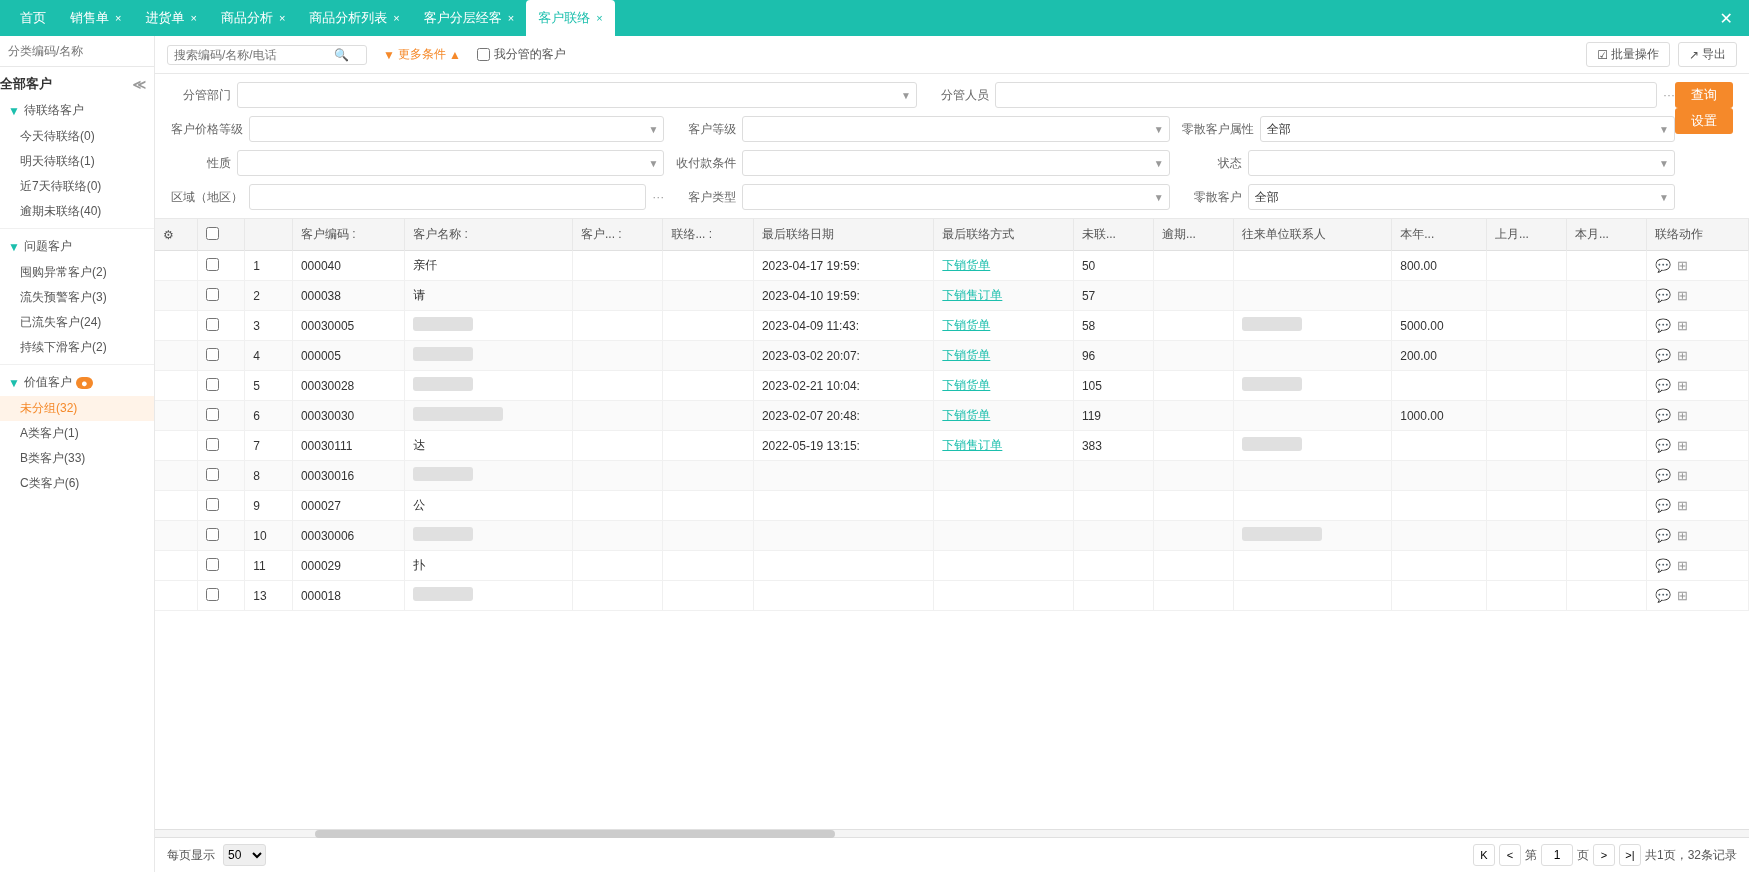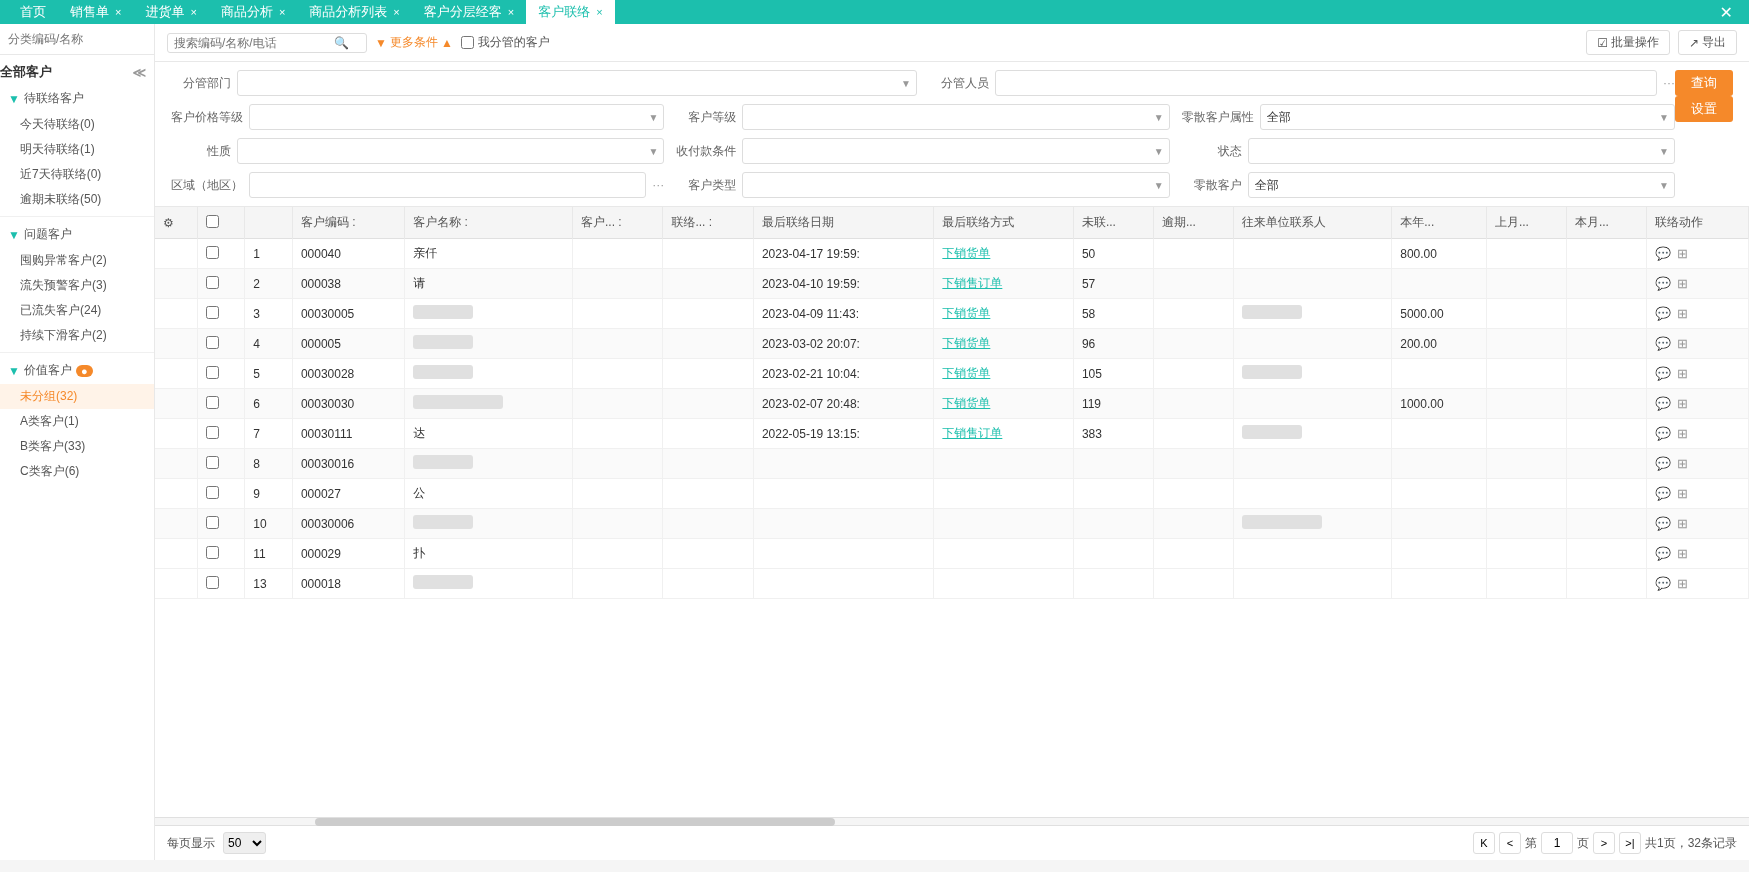--- a/index.html
+++ b/index.html
@@ -3,21 +3,21 @@
   <meta charset="utf-8">
   <style>
     * { box-sizing: border-box; margin: 0; padding: 0; }
     body { font-family: "Microsoft YaHei", Arial, sans-serif; font-size: 12px; background: #f5f5f5; color: #333; overflow: hidden; }
 
     
     .top-nav {
       display: flex;
       align-items: center;
       background: #1cbfad;
-      height: 24px;
+      height: 36px;
       padding: 0 8px;
     }
     .top-nav .nav-tab {
       display: flex;
       align-items: center;
       padding: 0 12px;
       height: 36px;
       color: #fff;
       font-size: 13px;
       cursor: pointer;
@@ -118,21 +118,21 @@
       overflow: hidden;
     }
 
     
     .filter-bar {
       display: flex;
       align-items: center;
       padding: 6px 12px;
       background: #fff;
       border-bottom: 1px solid #e8e8e8;
-      gap: 8px;
+      gap: 16px;
     }
     .filter-bar .search-input-wrap {
       display: flex;
       align-items: center;
       border: 1px solid #ddd;
       border-radius: 3px;
       padding: 2px 6px;
       background: #fff;
       width: 200px;
     }
@@ -403,21 +403,21 @@
       <span class="collapse-icon">≪</span>
     </div>
 
     <div class="sidebar-group-label">
       <span class="arrow">▼</span>
       <span>待联络客户</span>
     </div>
     <div class="sidebar-item">今天待联络(0)</div>
     <div class="sidebar-item">明天待联络(1)</div>
     <div class="sidebar-item">近7天待联络(0)</div>
-    <div class="sidebar-item">逾期未联络(50)</div>
+    <div class="sidebar-item">逾期未联络(40)</div>
 
     <div class="sidebar-divider"></div>
 
     <div class="sidebar-group-label">
       <span class="arrow">▼</span>
       <span>问题客户</span>
     </div>
     <div class="sidebar-item">囤购异常客户(2)</div>
     <div class="sidebar-item">流失预警客户(3)</div>
     <div class="sidebar-item">已流失客户(24)</div>

